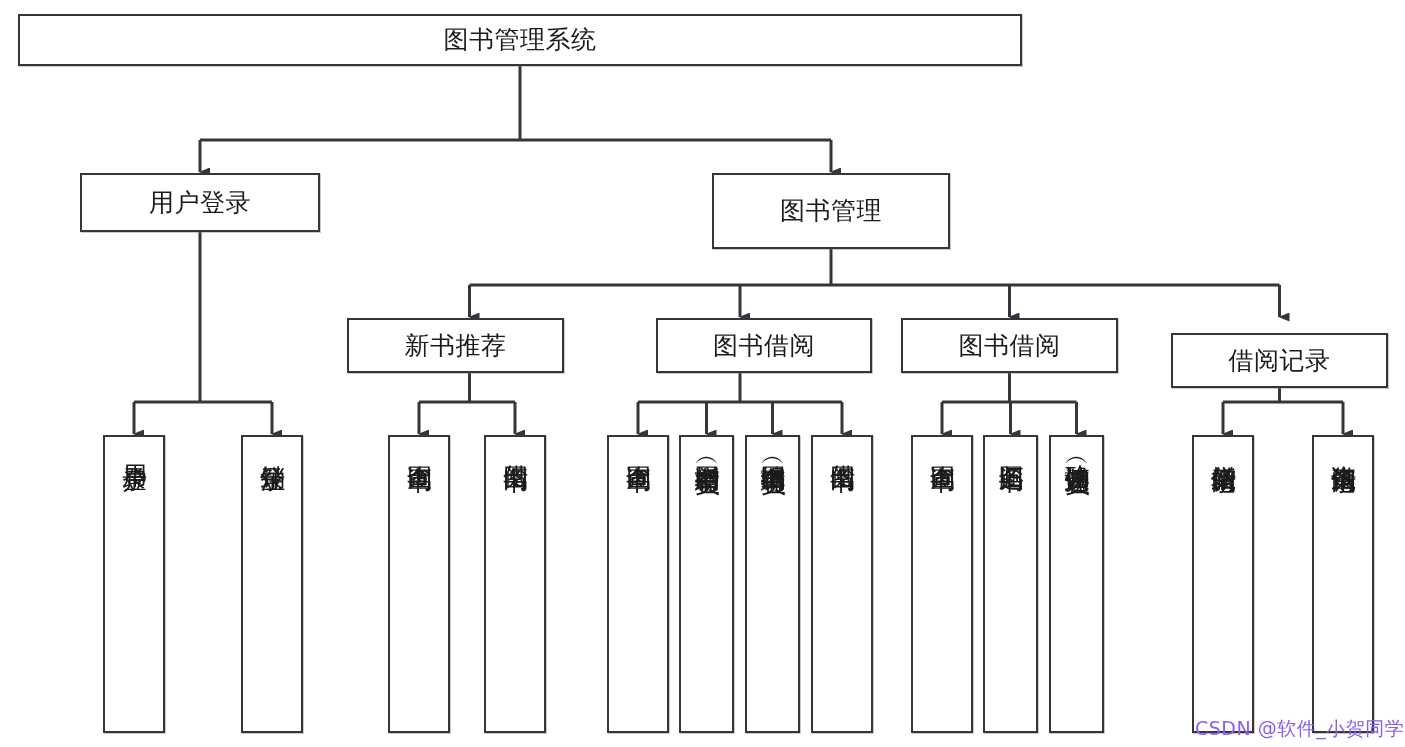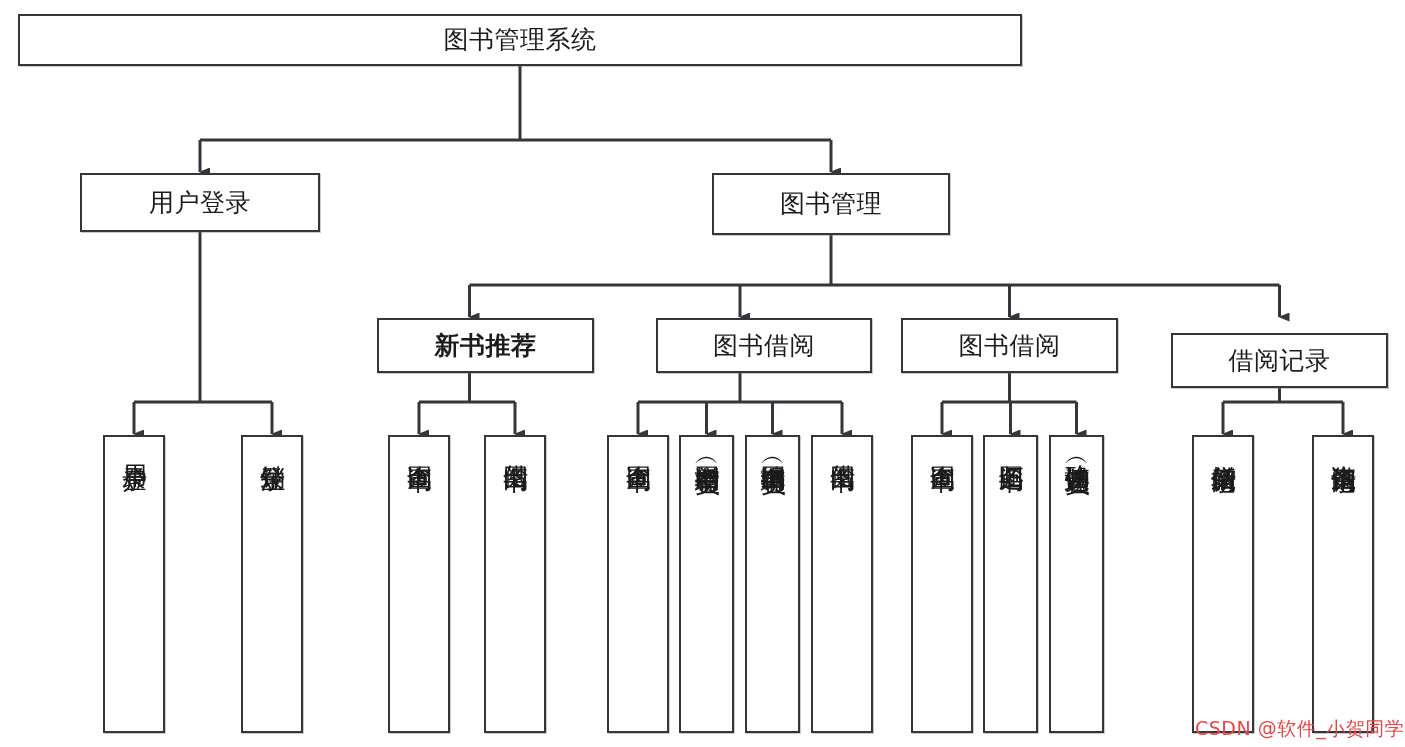--- a/index.html
+++ b/index.html
@@ -117,24 +117,24 @@
       </g>
   </svg>
 
   <div id="nodes-layer">
       <div class="node horiz root" style="left: 18px; top: 14px; width: 1004px; height: 52px;">
         <span class="lbl">图书管理系统</span>
       </div>
       <div class="node horiz" style="left: 80px; top: 173px; width: 240px; height: 59px;">
         <span class="lbl">用户登录</span>
       </div>
-      <div class="node horiz" style="left: 712px; top: 173px; width: 238px; height: 62px;">
+      <div class="node horiz" style="left: 712px; top: 173px; width: 238px; height: 76px;">
         <span class="lbl">图书管理</span>
       </div>
-      <div class="node horiz" style="left: 377px; top: 318px; width: 217px; height: 55px; font-weight: bold;">
+      <div class="node horiz" style="left: 347px; top: 318px; width: 217px; height: 55px;">
         <span class="lbl">新书推荐</span>
       </div>
       <div class="node horiz" style="left: 656px; top: 318px; width: 216px; height: 55px;">
         <span class="lbl">图书借阅</span>
       </div>
       <div class="node horiz" style="left: 901px; top: 318px; width: 217px; height: 55px;">
         <span class="lbl">图书借阅</span>
       </div>
       <div class="node horiz" style="left: 1171px; top: 333px; width: 217px; height: 55px;">
         <span class="lbl">借阅记录</span>
@@ -173,15 +173,15 @@
         <span class="lbl">确认归还（管理员）</span>
       </div>
       <div class="node vert" style="left: 1192px; top: 435px; width: 62px; height: 298px;">
         <span class="lbl">新增借阅记录</span>
       </div>
       <div class="node vert" style="left: 1312px; top: 435px; width: 62px; height: 298px;">
         <span class="lbl">查询借阅记录</span>
       </div>
     </div>
 
-  <div class="watermark" style="left: 1195px; top: 716px; color: #ef4444;">CSDN @软件_小贺同学</div>
+  <div class="watermark" style="left: 1195px; top: 716px; color: #8b5cf6;">CSDN @软件_小贺同学</div>
 
 </div>
 
 </body></html>

